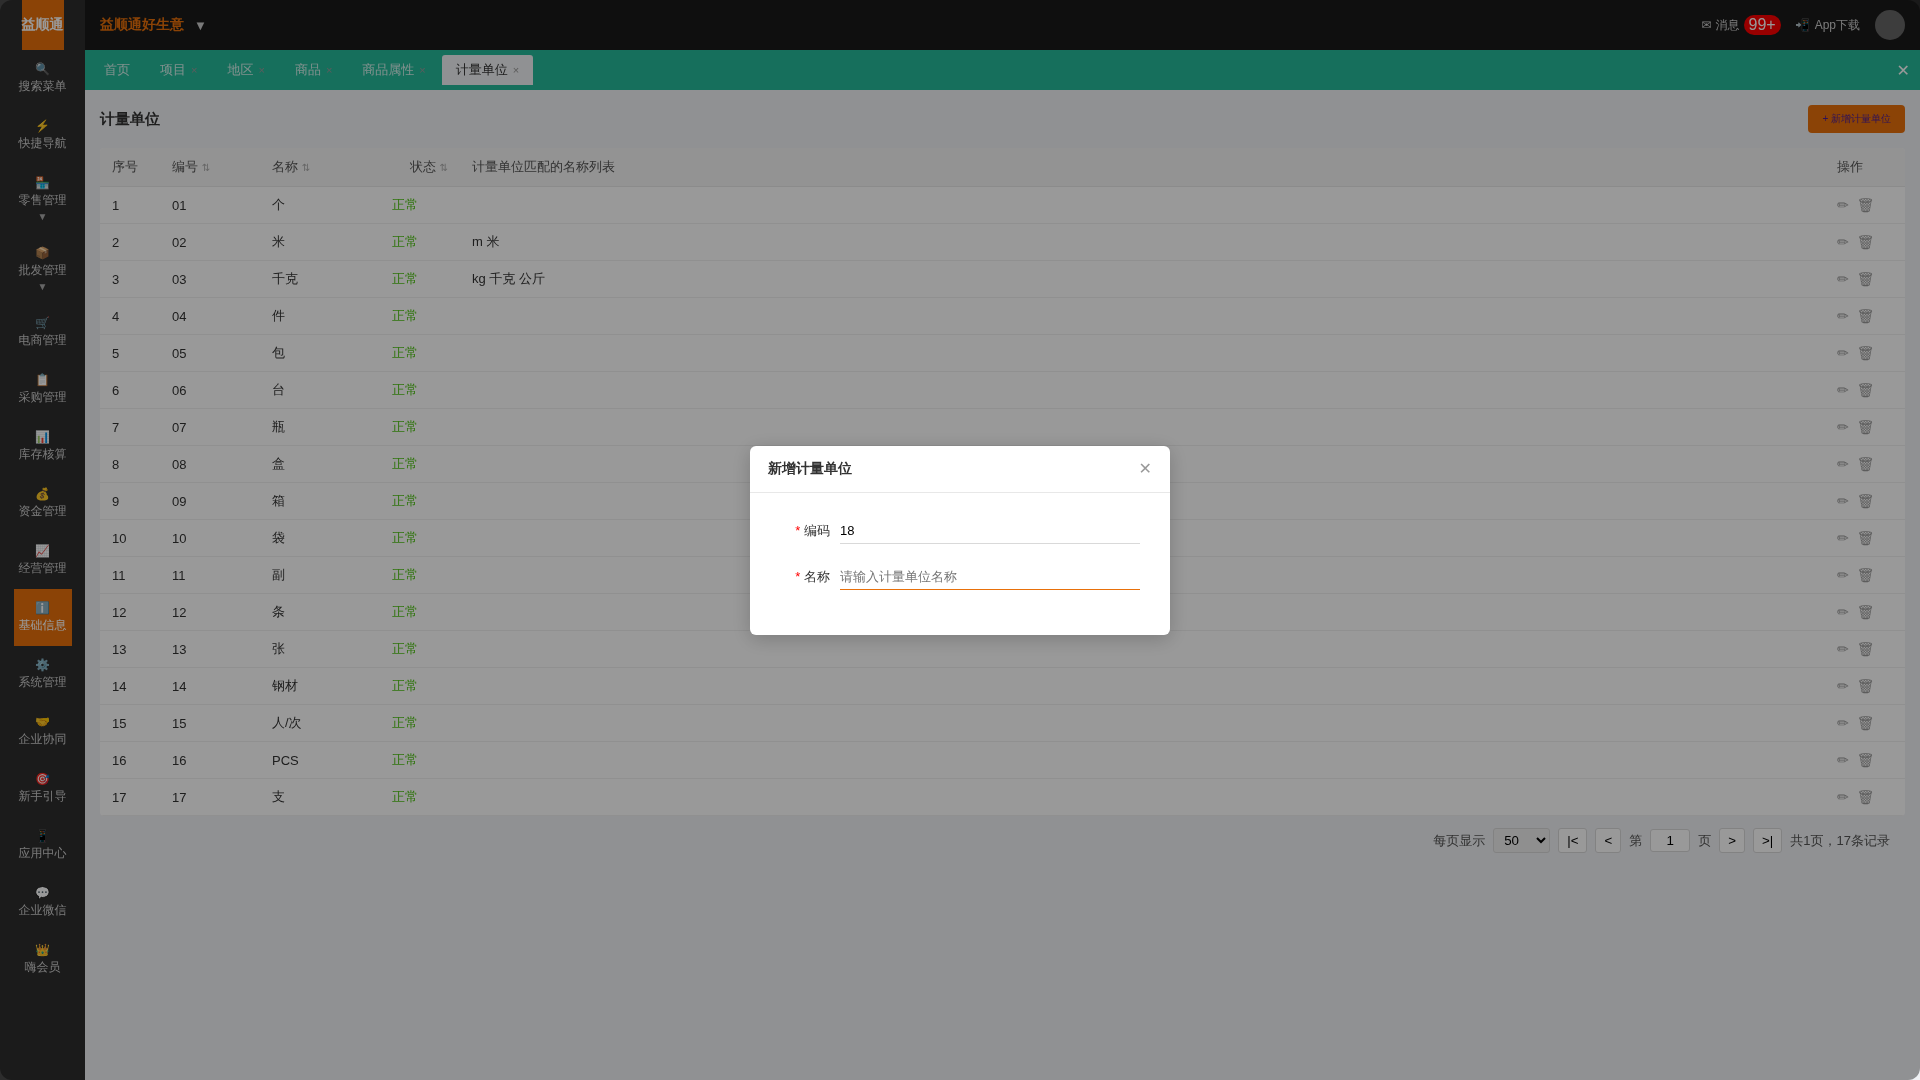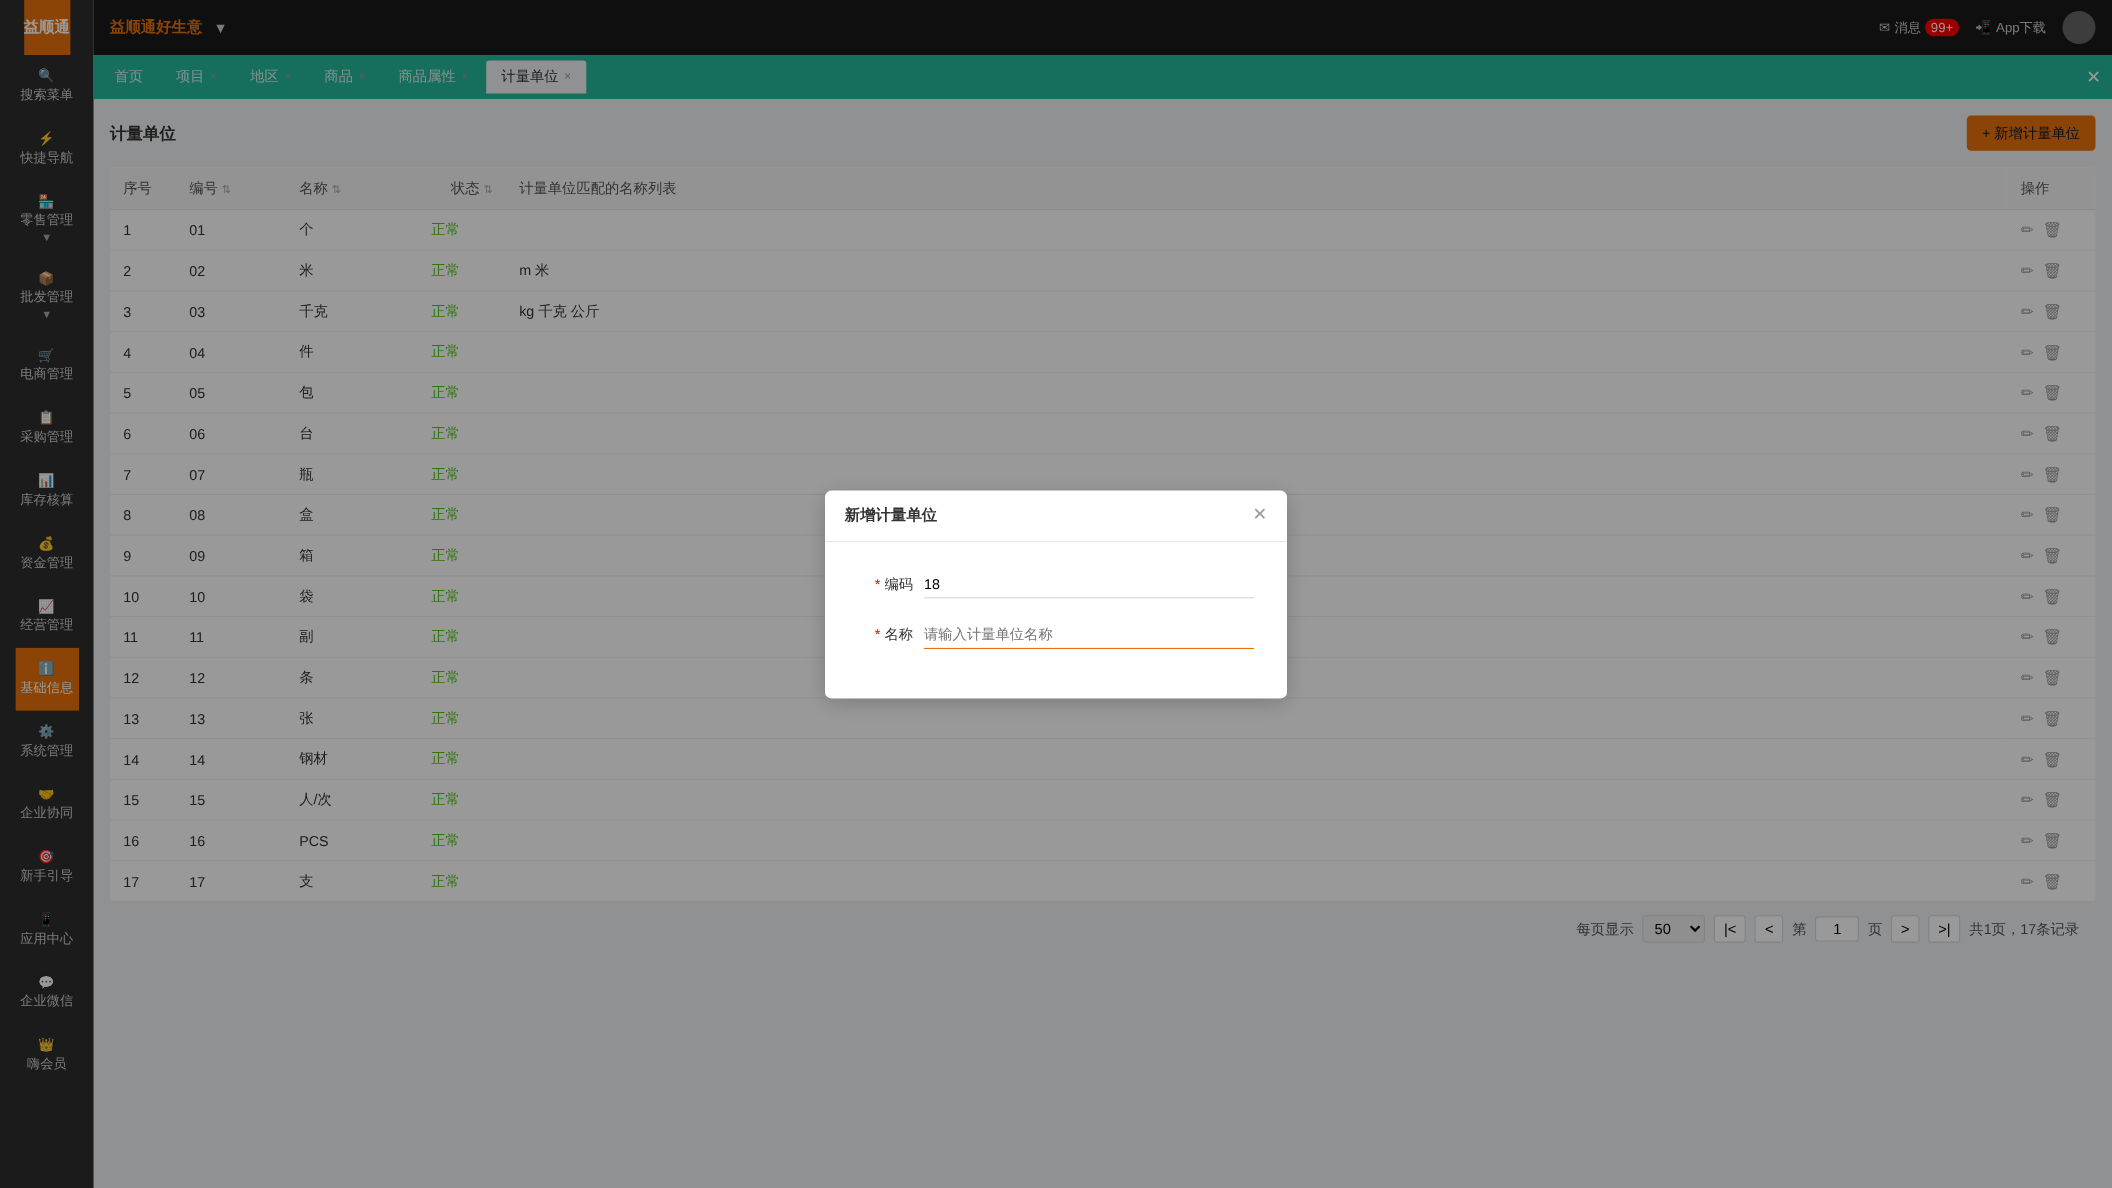--- a/index.html
+++ b/index.html
@@ -13,37 +13,37 @@
     .sidebar-item.active { background: #e8700a; color: white; }
 
     
     .main { flex: 1; display: flex; flex-direction: column; height: 100%; }
 
     
     .topbar { height: 50px; background: #1a1a1a; display: flex; align-items: center; padding: 0 15px; justify-content: space-between; flex-shrink: 0; }
     .topbar-left { display: flex; align-items: center; gap: 10px; color: #ccc; font-size: 13px; }
     .topbar-right { display: flex; align-items: center; gap: 15px; color: #ccc; font-size: 12px; }
     .topbar-right .badge-btn { display: flex; align-items: center; gap: 4px; cursor: pointer; }
-    .badge { background: red; color: white; border-radius: 10px; padding: 1px 5px; font-size: 12px; }
+    .badge { background: red; color: white; border-radius: 10px; padding: 1px 5px; font-size: 16px; }
     .avatar { width: 30px; height: 30px; background: #666; border-radius: 50%; }
 
     
     .tabbar { height: 40px; background: #26b99a; display: flex; align-items: center; padding: 0 5px; gap: 2px; flex-shrink: 0; position: relative; }
     .tab { display: flex; align-items: center; gap: 5px; padding: 6px 14px; cursor: pointer; font-size: 13px; color: rgba(255,255,255,0.8); border-radius: 3px 3px 0 0; }
     .tab.active { background: #f0f2f5; color: #333; }
     .tab-close { font-size: 11px; color: #999; cursor: pointer; }
     .tabbar-close-btn { position: absolute; right: 10px; color: white; cursor: pointer; font-size: 16px; }
 
     
     .content { flex: 1; padding: 15px; overflow: auto; position: relative; }
 
     
     .page-header { display: flex; justify-content: space-between; align-items: center; margin-bottom: 15px; }
     .page-title { font-size: 15px; font-weight: bold; color: #333; }
-    .btn-add { background: #e8700a; color: #0f172a; border: none; padding: 7px 14px; border-radius: 4px; cursor: pointer; font-size: 13px; }
+    .btn-add { background: #e8700a; color: #4c1d95; border: none; padding: 7px 14px; border-radius: 4px; cursor: pointer; font-size: 10px; }
 
     
     .table-wrap { background: white; border-radius: 4px; overflow: hidden; }
     table { width: 100%; border-collapse: collapse; }
     thead tr { background: #f5f5f5; }
     th { padding: 10px 12px; text-align: left; font-size: 13px; color: #555; border-bottom: 1px solid #e8e8e8; font-weight: normal; white-space: nowrap; }
     td { padding: 9px 12px; font-size: 13px; color: #333; border-bottom: 1px solid #f0f0f0; }
     .status-normal { color: #52c41a; }
     .action-btns { display: flex; gap: 8px; }
     .action-btn { color: #999; cursor: pointer; font-size: 14px; }
@@ -51,21 +51,21 @@
     
     .sort-icon { color: #aaa; font-size: 10px; cursor: pointer; }
 
     
     .pagination { display: flex; align-items: center; justify-content: flex-end; padding: 12px 15px; gap: 8px; font-size: 13px; color: #555; }
     .pagination select { border: 1px solid #d9d9d9; border-radius: 3px; padding: 3px 6px; }
     .pagination .page-btn { border: 1px solid #d9d9d9; background: white; padding: 4px 8px; cursor: pointer; border-radius: 3px; }
     .pagination input { border: 1px solid #d9d9d9; width: 40px; text-align: center; padding: 3px 5px; border-radius: 3px; }
 
     
-    .modal-overlay { position: fixed; top: 0; left: 0; width: 100%; height: 100%; background: rgba(0,0,0,0.4); display: flex; align-items: center; justify-content: center; z-index: 1000; }
+    .modal-overlay { position: fixed; top: 0; left: 0; width: 100%; height: 100%; background: rgba(0,0,0,0.4); display: flex; align-items: center; justify-content: center; z-index: 1000; border-radius: 12px; }
     .modal { background: white; border-radius: 6px; width: 420px; box-shadow: 0 4px 20px rgba(0,0,0,0.2); }
     .modal-header { padding: 14px 18px; border-bottom: 1px solid #e8e8e8; display: flex; justify-content: space-between; align-items: center; }
     .modal-title { font-size: 14px; font-weight: bold; color: #333; }
     .modal-close { color: #999; cursor: pointer; font-size: 16px; line-height: 1; }
     .modal-body { padding: 25px 30px; }
     .form-row { display: flex; align-items: center; margin-bottom: 20px; gap: 10px; }
     .form-label { width: 50px; text-align: right; font-size: 13px; color: #333; white-space: nowrap; }
     .form-label.required::before { content: "* "; color: red; }
     .form-input { flex: 1; border: none; border-bottom: 1px solid #d9d9d9; padding: 5px 0; font-size: 13px; outline: none; }
     .form-input.active-input { border-bottom-color: #e8700a; }

